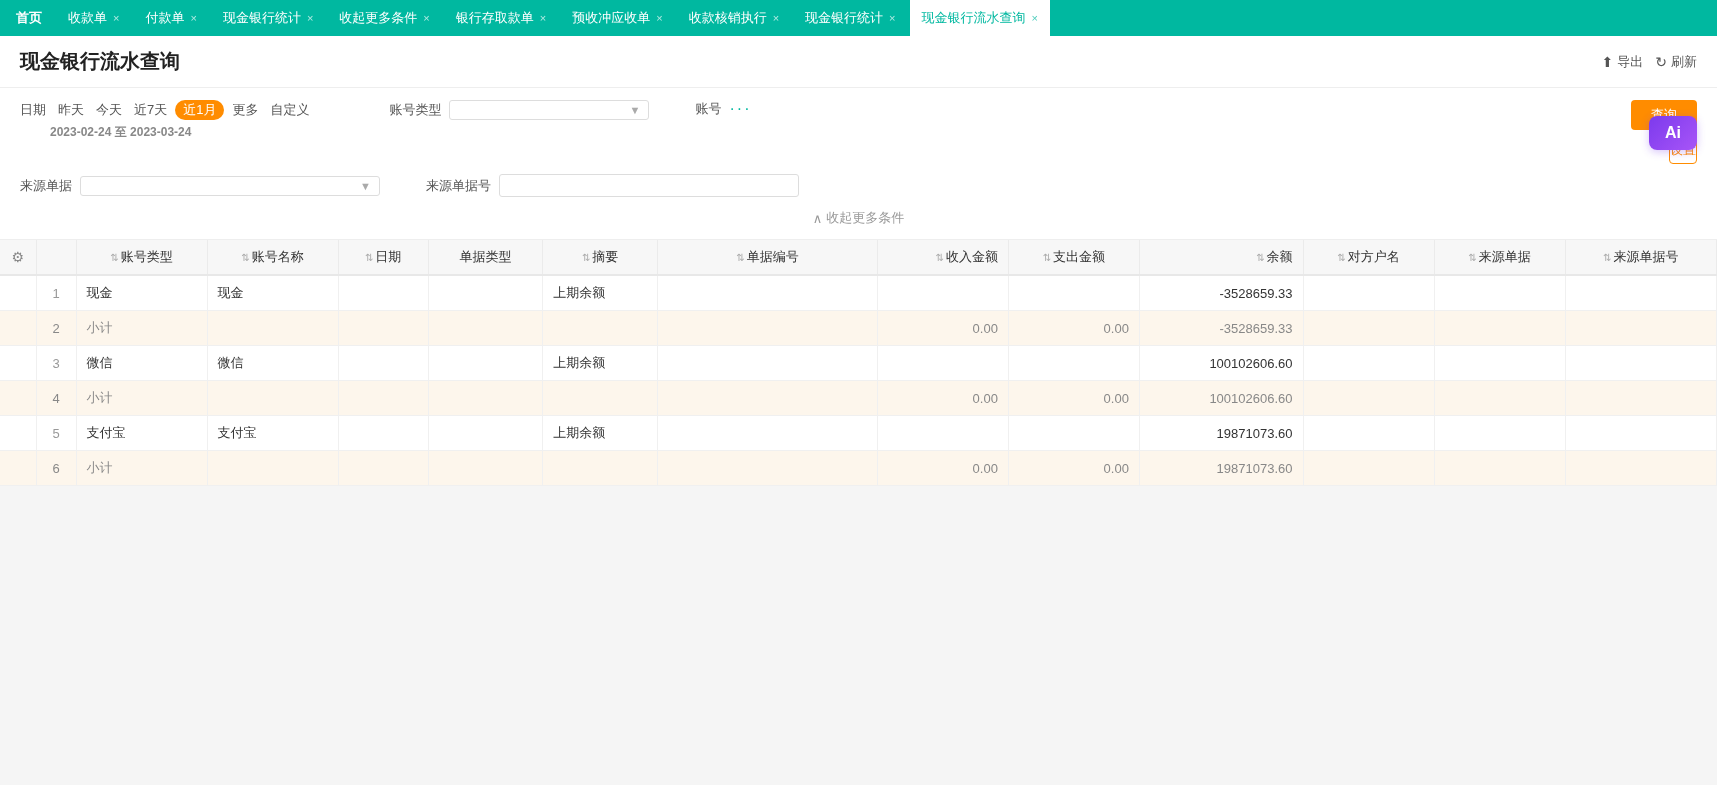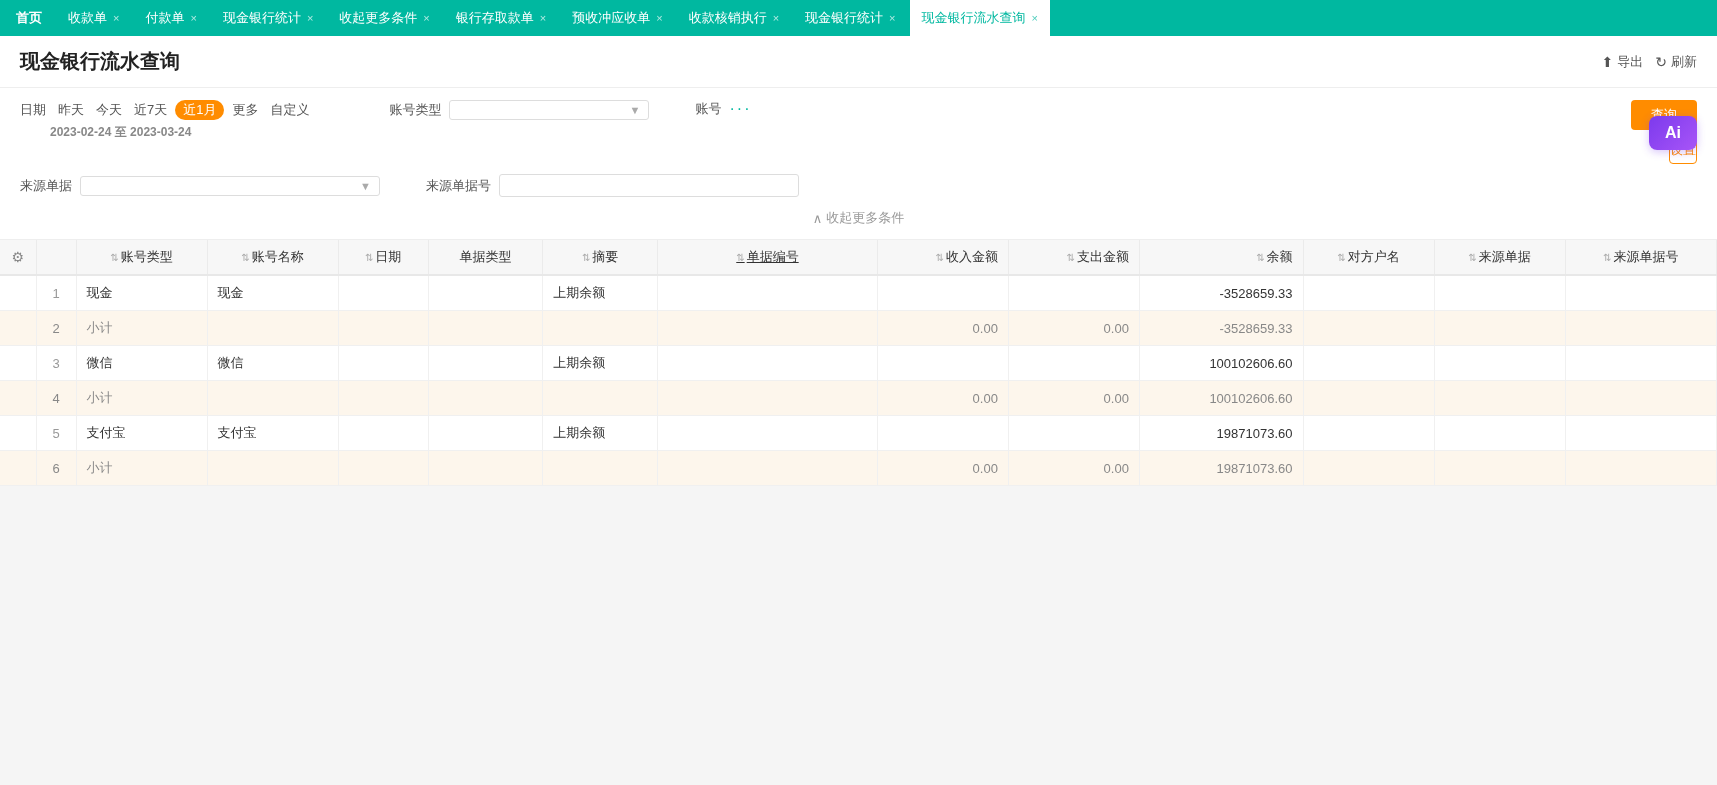--- a/index.html
+++ b/index.html
@@ -364,27 +364,27 @@
         <th>
           <span class="sort-arrows">⇅</span>账号名称
         </th>
         <th>
           <span class="sort-arrows">⇅</span>日期
         </th>
         <th>单据类型</th>
         <th>
           <span class="sort-arrows">⇅</span>摘要
         </th>
-        <th style="min-width:140px;text-decoration:underline;">
+        <th style="min-width:140px;">
           <span class="sort-arrows">⇅</span>单据编号
         </th>
         <th style="text-align:right;">
           <span class="sort-arrows">⇅</span>收入金额
         </th>
-        <th style="text-align:right;">
+        <th style="">
           <span class="sort-arrows">⇅</span>支出金额
         </th>
         <th style="text-align:right;">
           <span class="sort-arrows">⇅</span>余额
         </th>
         <th>
           <span class="sort-arrows">⇅</span>对方户名
         </th>
         <th>
           <span class="sort-arrows">⇅</span>来源单据

